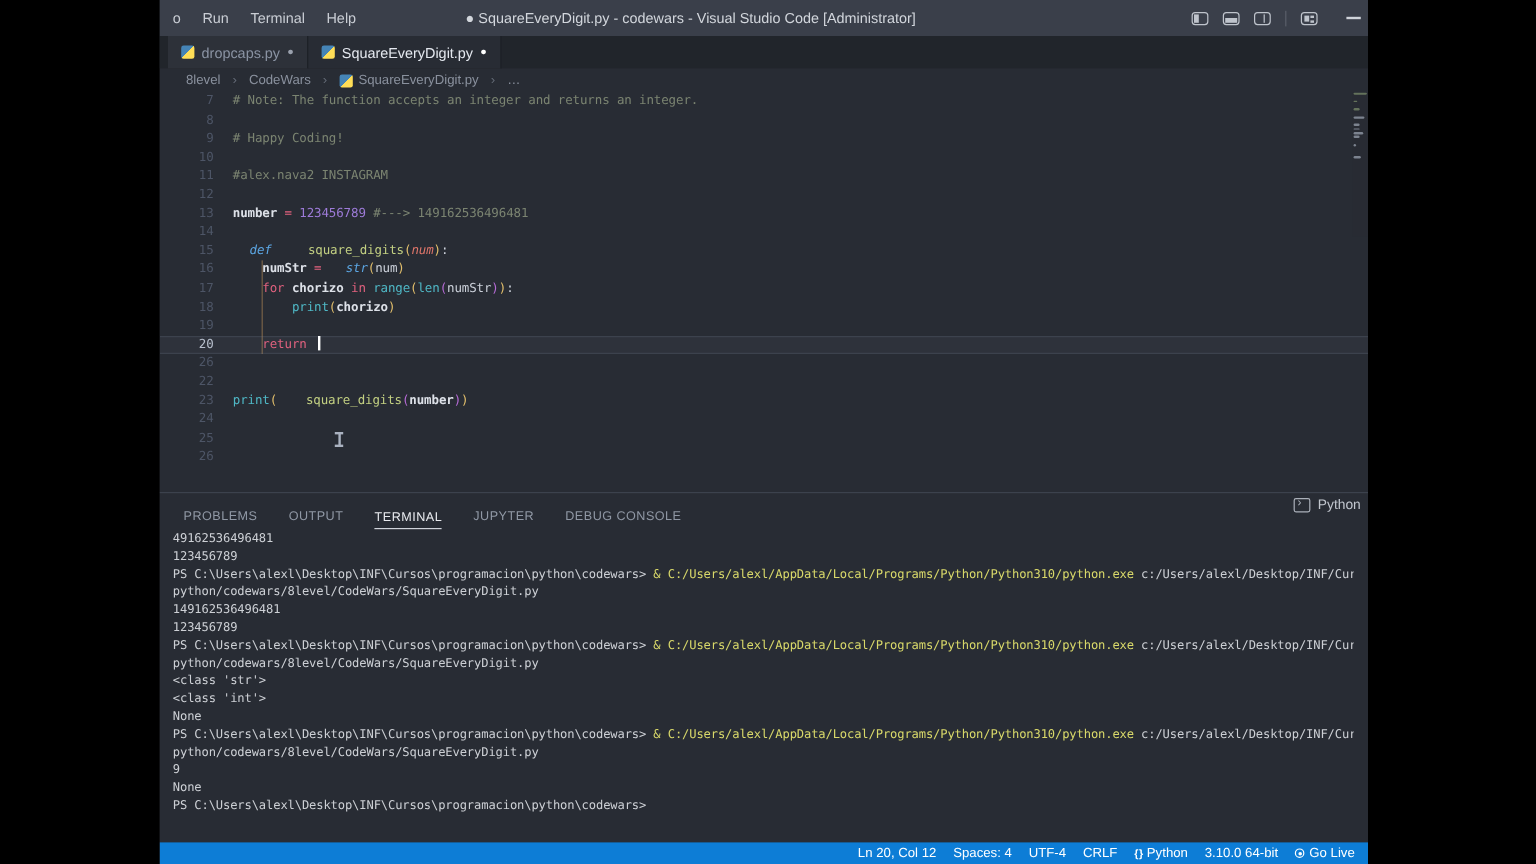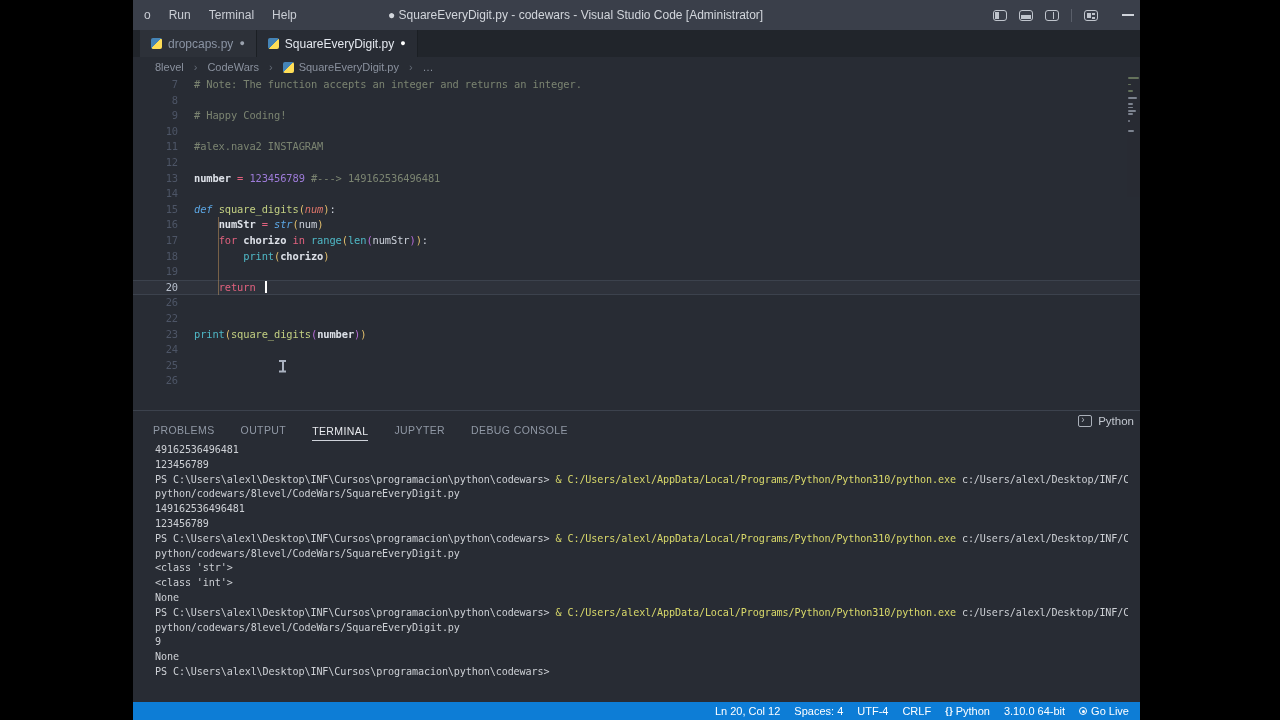--- a/index.html
+++ b/index.html
@@ -35,22 +35,22 @@
 
   
   .editor{position:absolute;left:0;top:77px;right:0;height:333px;overflow:hidden;}
   .code-line{display:flex;height:15.6px;line-height:15.6px;font-family:"DejaVu Sans Mono",monospace;font-size:10.4px;letter-spacing:-0.1px;white-space:pre;position:relative;}
   .code-line.current{background:rgba(130,140,160,.07);box-shadow:inset 0 1px 0 rgba(120,130,150,.20),inset 0 -1px 0 rgba(120,130,150,.20);}
   .gutter-num{width:45px;flex:0 0 45px;text-align:right;color:#4d5566;}
   .code-line.current .gutter-num{color:#b7bfcc;}
   .code-text{padding-left:16px;text-align:center;}
   .s-cm{color:#7b8471;}
   .s-kw{color:#e0617e;}
-  .s-kb{color:#5ca7e4;font-style:italic;}
-  .s-fn{color:#c3d082;}
+  .s-kb{color:#5ca7e4;font-style:italic;margin-left:14px;}
+  .s-fn{color:#c3d082;margin-left:24px;}
   .s-pm{color:#e0766a;font-style:italic;}
   .s-bi{color:#4fb8c6;}
   .s-nm{color:#9d7bd8;}
   .s-p1{color:#e2bf6c;}
   .s-p2{color:#b66bd6;}
   .s-vr{color:#dde1e8;font-weight:bold;}
   .s-tx{color:#ccd1da;}
   .caret{display:inline-block;width:2px;height:12px;background:#fff;vertical-align:-2px;margin-left:3px;}
   .ibeam{position:absolute;left:146px;top:283px;width:7px;height:12px;}
   .ibeam::before{content:"";position:absolute;left:3px;top:0;bottom:0;width:1.5px;background:#aab2c0;}
@@ -61,21 +61,21 @@
 
   
   .panel-tabs{position:absolute;left:0;top:410px;right:0;height:27px;border-top:1px solid #3c424d;display:flex;align-items:flex-end;padding-left:20px;gap:26px;font-size:10.5px;letter-spacing:.4px;color:#9098a5;box-sizing:border-box;}
   .panel-tab{cursor:default;padding-bottom:1px;}
   .panel-tab.active{color:#e8eaee;border-bottom:1px solid #cfd3da;padding-bottom:3px;margin-bottom:-4px;}
   .panel-actions{position:absolute;right:6px;top:415px;display:flex;align-items:center;gap:6px;color:#c2c7cf;font-size:11.5px;}
   .term-icon{width:14px;height:12px;border:1px solid #aab0b9;border-radius:2px;position:relative;box-sizing:border-box;}
   .term-icon::before{content:"\203A";position:absolute;left:2px;top:-2px;font-size:10px;color:#aab0b9;}
 
   
-  .terminal{position:absolute;left:0;top:443px;right:12px;height:259px;overflow:hidden;padding-left:22px;font-family:"DejaVu Sans Mono",monospace;font-size:10.1px;letter-spacing:-0.1px;}
+  .terminal{position:absolute;left:0;top:443px;right:12px;height:259px;overflow:hidden;padding-left:11px;font-family:"DejaVu Sans Mono",monospace;font-size:10.1px;letter-spacing:-0.1px;}
   .term-line{height:14.8px;line-height:14.8px;white-space:pre;overflow:hidden;}
   .t-t{color:#cdd0d5;}
   .t-y{color:#d9d96a;}
 
   
   .statusbar{position:absolute;left:0;right:0;bottom:0;height:18px;background:#0d7dd6;color:#fff;font-size:11px;}
   .status-right{position:absolute;right:4px;top:0;height:18px;display:flex;align-items:center;}
   .status-item{padding:0 7px;line-height:18px;display:flex;align-items:center;gap:4px;white-space:nowrap;cursor:default;}
   .ic-braces{font-size:9px;font-weight:bold;letter-spacing:-1px;}
   .ic-broadcast{width:8px;height:8px;border:1px solid #fff;border-radius:50%;position:relative;box-sizing:border-box;}

